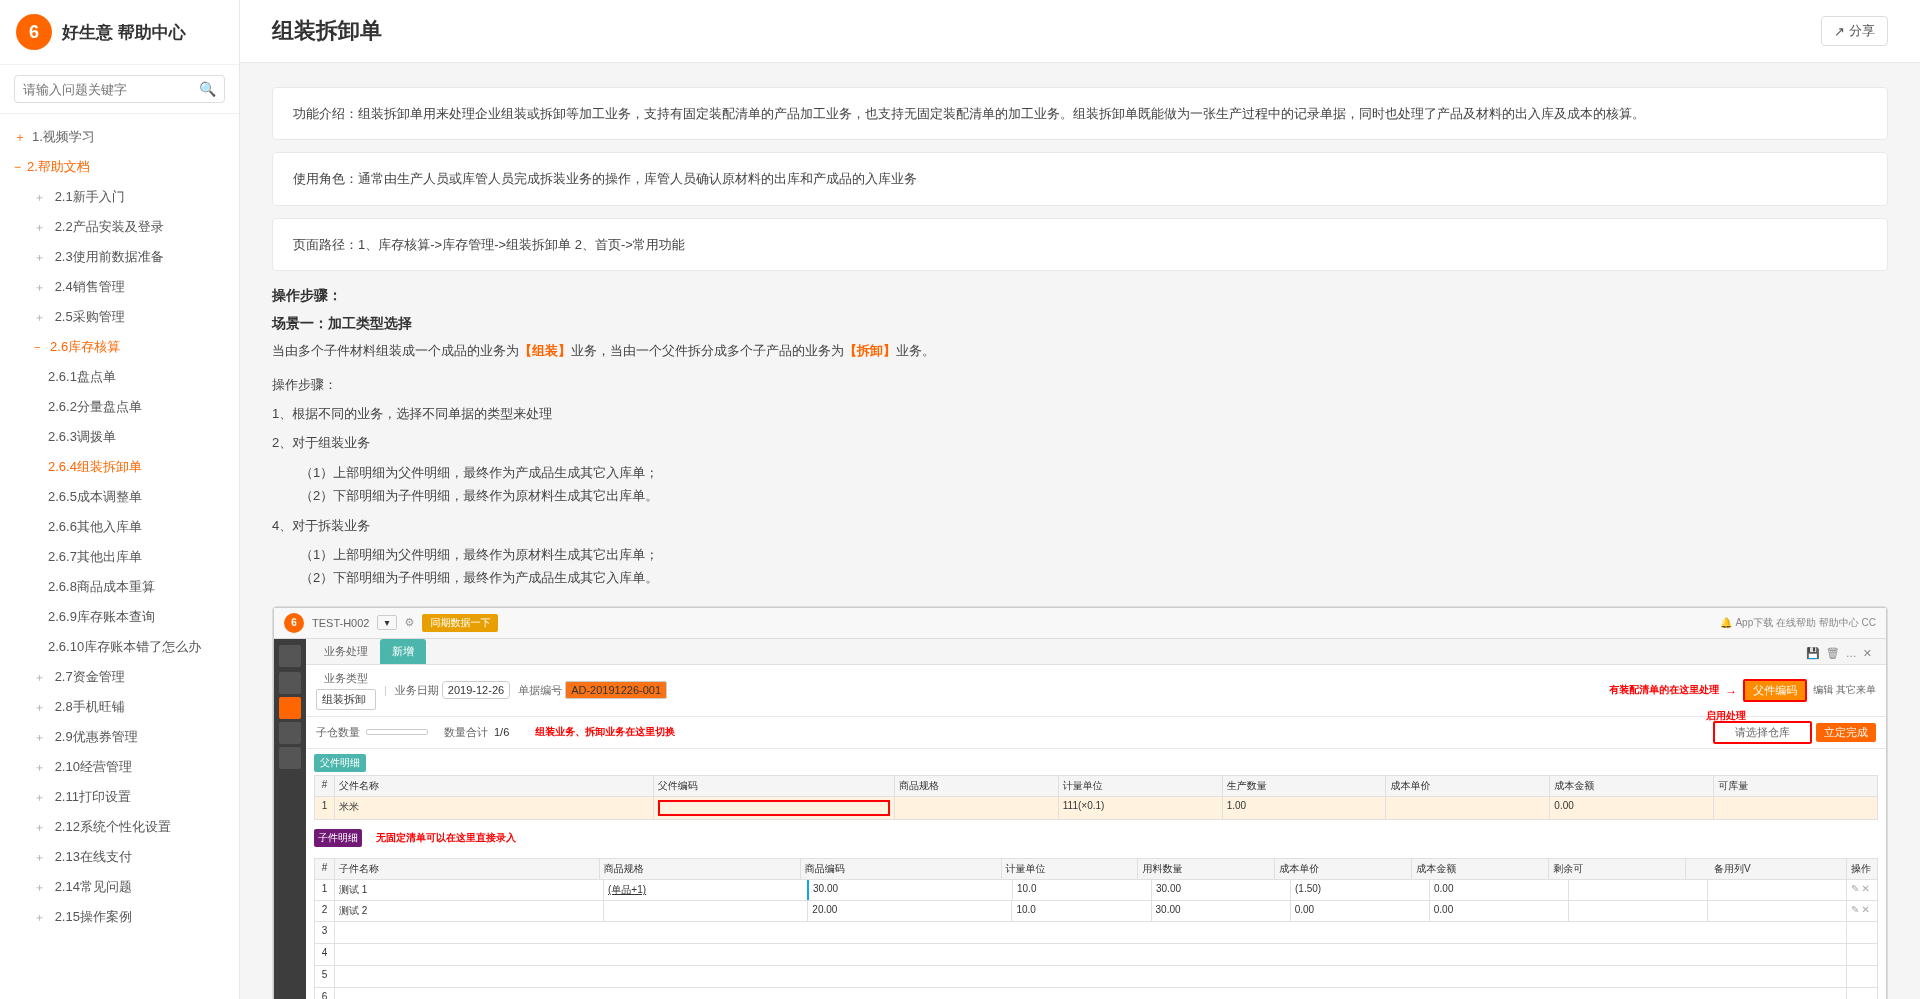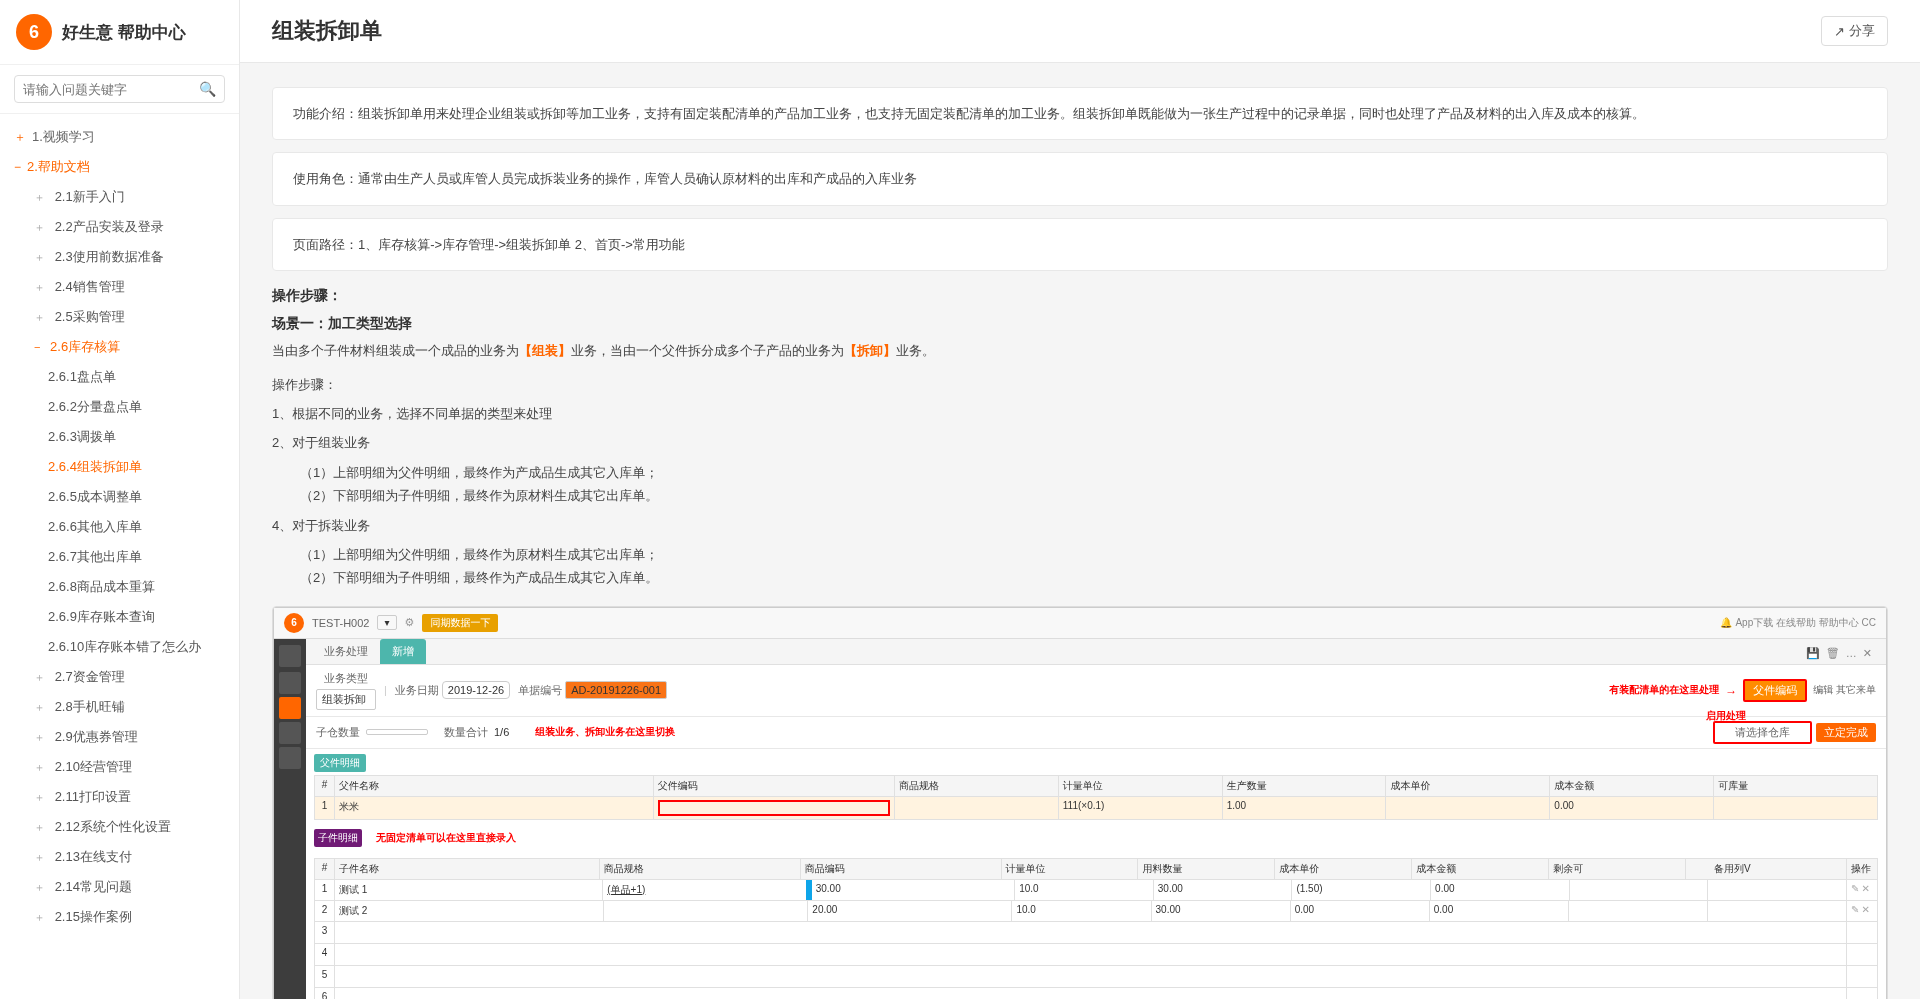--- a/index.html
+++ b/index.html
@@ -450,21 +450,21 @@
                   <div style="padding: 3px 4px; border-right: 1px solid #e0e0e0; flex: 1;">成本单价</div>
                   <div style="padding: 3px 4px; border-right: 1px solid #e0e0e0; flex: 1;">成本金额</div>
                   <div style="padding: 3px 4px; border-right: 1px solid #e0e0e0; flex: 1; font-family: Liberation Serif, serif;">剩余可</div>
                   <div style="padding: 3px 4px; border-right: 1px solid #e0e0e0; flex: 1; margin-left: 24px;">备用列V</div>
                   <div style="padding: 3px 4px; width: 30px;">操作</div>
                 </div>
                 
                 <div style="display: flex; border: 1px solid #e0e0e0; border-top: none; font-size: 10px;">
                   <div style="padding: 3px 4px; border-right: 1px solid #e0e0e0; width: 20px; text-align: center;">1</div>
                   <div style="padding: 3px 4px; border-right: 1px solid #e0e0e0; flex: 2;">测试 1</div>
-                  <div style="padding: 3px 4px; border-right: 6px solid #0ea5e9; flex: 1.5; text-decoration: underline;">(单品+1)</div>
+                  <div style="padding: 3px 4px; border-right: 2px solid #0ea5e9; flex: 1.5; text-decoration: underline;">(单品+1)</div>
                   <div style="padding: 3px 4px; border-right: 1px solid #e0e0e0; flex: 1.5;">30.00</div>
                   <div style="padding: 3px 4px; border-right: 1px solid #e0e0e0; flex: 1;">10.0</div>
                   <div style="padding: 3px 4px; border-right: 1px solid #e0e0e0; flex: 1;">30.00</div>
                   <div style="padding: 3px 4px; border-right: 1px solid #e0e0e0; flex: 1;">(1.50)</div>
                   <div style="padding: 3px 4px; border-right: 1px solid #e0e0e0; flex: 1;">0.00</div>
                   <div style="padding: 3px 4px; border-right: 1px solid #e0e0e0; flex: 1;"></div>
                   <div style="padding: 3px 4px; border-right: 1px solid #e0e0e0; flex: 1;"></div>
                   <div style="padding: 3px 4px; width: 30px; display: flex; gap: 2px;">
                     <span style="color:#aaa; font-size: 10px;">✎</span>
                     <span style="color:#aaa; font-size: 10px;">✕</span>

